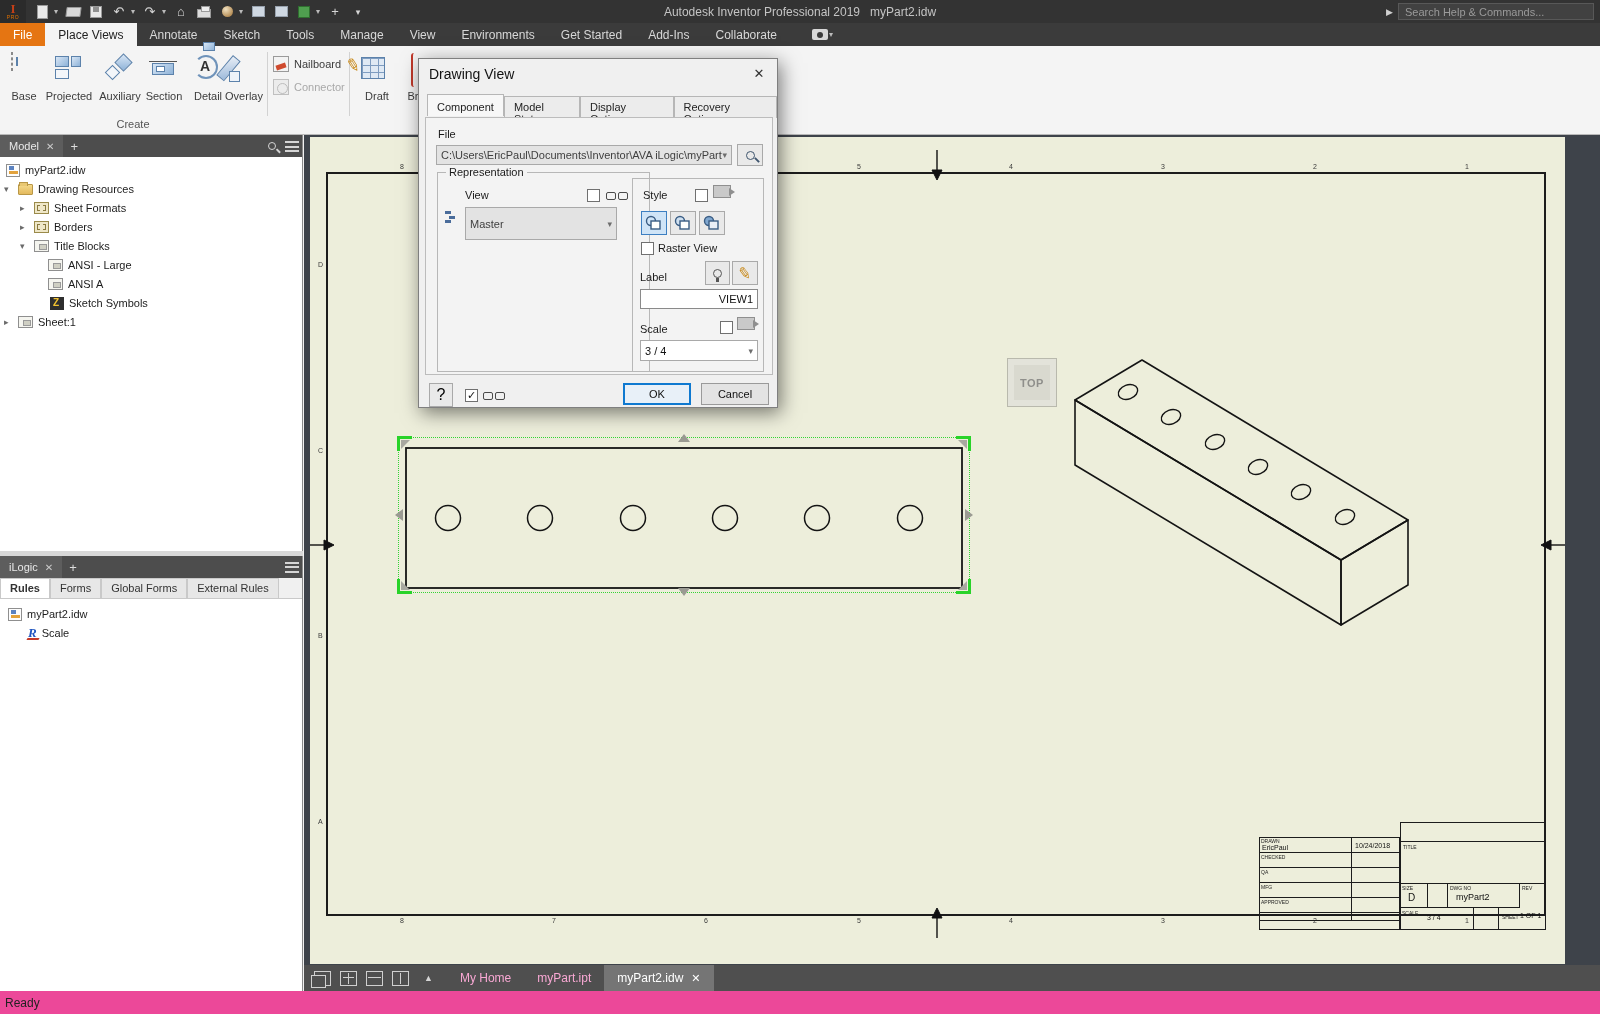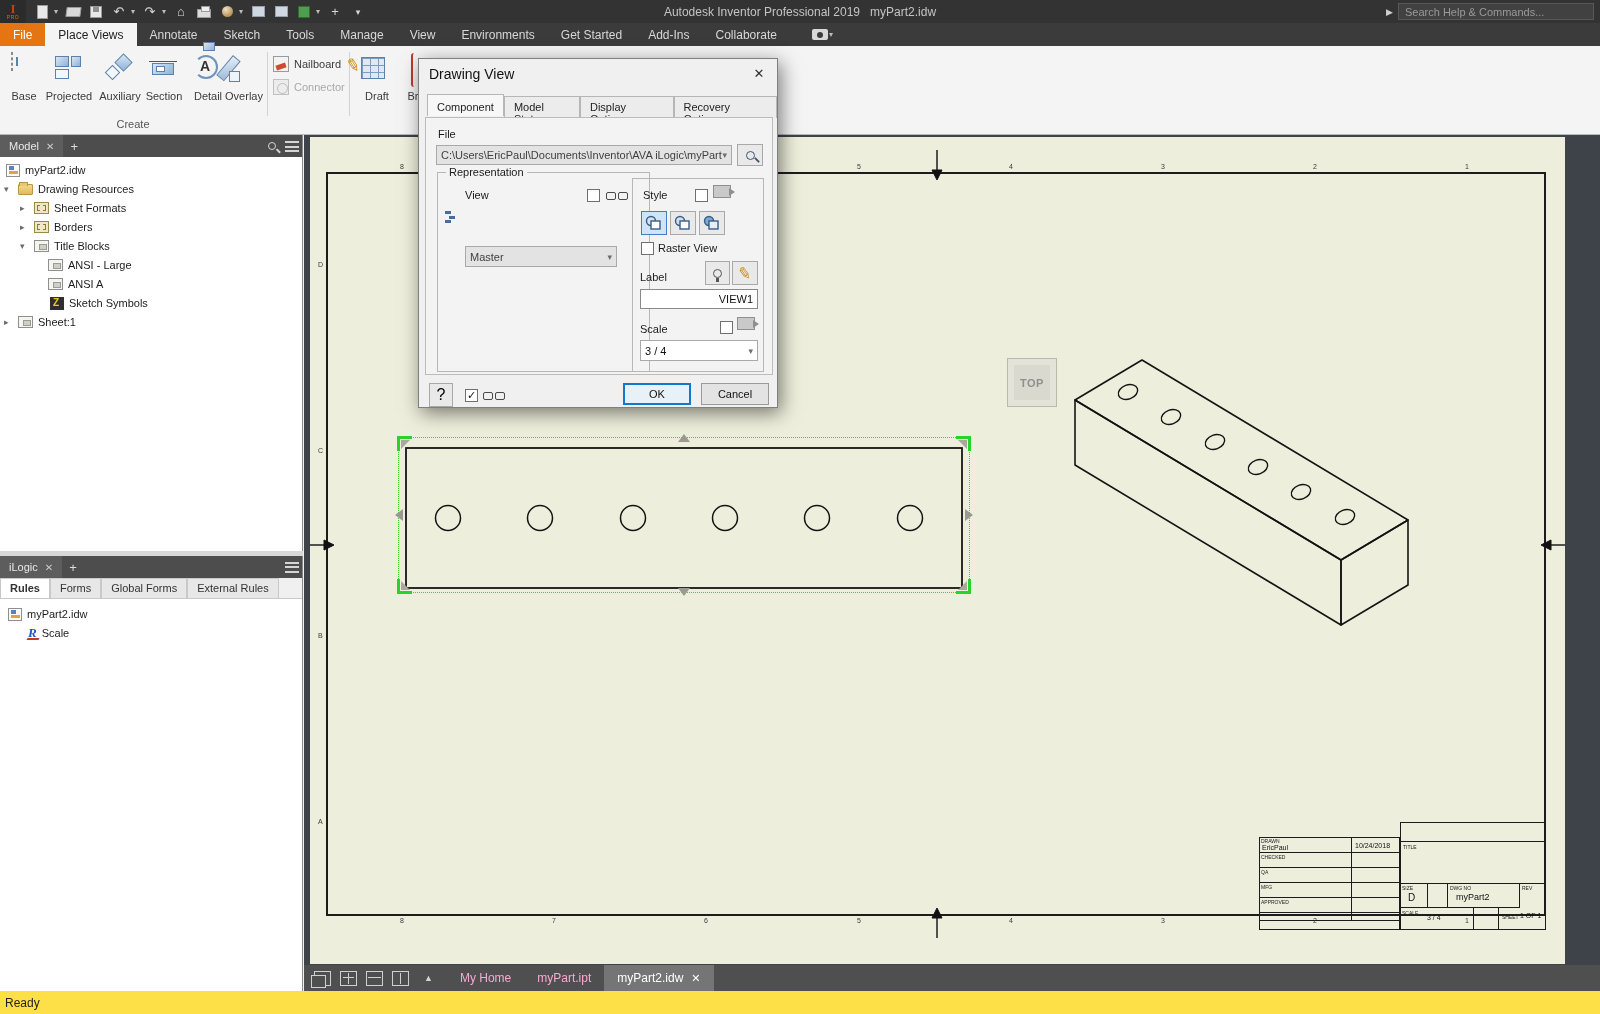--- a/index.html
+++ b/index.html
@@ -140,21 +140,21 @@
   
   .docbar { left:304px; top:965px; width:1296px; height:26px; background:#4f4f4f; display:flex; align-items:center; color:#d6d6d6; }
   .wico { width:17px; height:15px; border:1.5px solid #d0d0d0; position:relative; margin-right:9px; cursor:pointer; }
   .wico.casc::after { content:""; position:absolute; left:-4px; top:3px; width:13px; height:11px; border:1.5px solid #d0d0d0; background:#4f4f4f; }
   .wico.tile::after { content:""; position:absolute; left:2px; top:5.5px; right:2px; height:0; border-top:1.5px solid #d0d0d0; }
   .wico.tile::before { content:""; position:absolute; left:6.5px; top:1px; bottom:1px; width:0; border-left:1.5px solid #d0d0d0; }
   .wico.horiz::after { content:""; position:absolute; left:1px; top:5.5px; right:1px; height:0; border-top:1.5px solid #d0d0d0; }
   .wico.vert::after { content:""; position:absolute; left:6.5px; top:1px; bottom:1px; width:0; border-left:1.5px solid #d0d0d0; }
   .dtab { height:26px; display:flex; align-items:center; padding:0 13px; font-size:12px; color:#f9a8d4; cursor:pointer; gap:8px; }
   .dtab.active { background:#757575; color:#ffffff; }
-  .statusbar { left:0px; top:991px; width:1600px; height:23px; background:#fde047; font-size:12px; color:#222; display:flex; align-items:center; padding-left:5px; }
+  .statusbar { left:0px; top:991px; width:1600px; height:23px; background:#ec4899; font-size:12px; color:#222; display:flex; align-items:center; padding-left:5px; }
 
   
   .dialog { left:418px; top:58px; width:360px; height:350px; background:#f0f0f0; border:1px solid #7f7f7f; box-shadow:3px 5px 18px rgba(0,0,0,.5); z-index:50; }
   .dlg-title { position:absolute; left:0; top:0; width:100%; height:30px; background:#f0f0f0; display:flex; align-items:center; }
   .dlg-title .txt { font-size:14px; color:#111; margin-left:10px; }
   .dlg-close { position:absolute; right:1px; top:1px; width:34px; height:26px; display:flex; align-items:center; justify-content:center; font-size:13px; color:#333; cursor:pointer; }
   .dtabs { position:absolute; left:8px; top:37px; display:flex; height:22px; }
   .dtabitem { padding:4px 9px 0 9px; font-size:11px; color:#222; border:1px solid #b6b6b6; border-bottom:none; background:#ececec; cursor:pointer; }
   .dtabitem.active { background:#f7f7f7; position:relative; top:-2px; padding-top:6px; }
   .dpage { position:absolute; left:6px; top:58px; width:348px; height:258px; border:1px solid #bcbcbc; background:#f3f3f3; }
@@ -586,21 +586,21 @@
       <div class="btnsq" style="left:311px;top:26px;width:26px;height:22px;">
           <span class="mag"></span>
         </div>
 
       <div class="gbox" style="left:11px;top:54px;width:213px;height:200px;">
         <span class="legend">Representation</span>
         <span class="dlabel" style="left:27px;top:16px;">View</span>
         <span class="chk" style="left:149px;top:16px;"></span>
         <span style="position:absolute;left:168px;top:17px;" class="glasses"></span>
         <span style="position:absolute;left:7px;top:38px;" class="repic"></span>
-        <div class="combo" style="left:27px;top:34px;width:152px;height:21px;margin-top:39px;">
+        <div class="combo" style="left:27px;top:34px;width:152px;height:33px;">
           <span>Master</span>
             <span class="car">▾</span>
         </div>
       </div>
 
       <div class="gbox" style="left:206px;top:60px;width:132px;height:194px;">
         <span class="dlabel" style="left:10px;top:10px;">Style</span>
         <span class="chk" style="left:62px;top:10px;"></span>
         <span class="camico" style="left:80px;top:6px;"></span>
         <div class="btnsq sel" style="left:8px;top:32px;width:26px;height:24px;">

